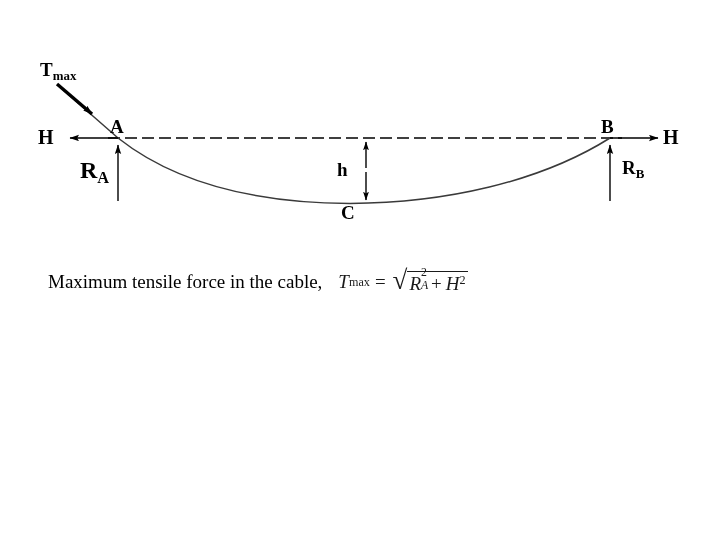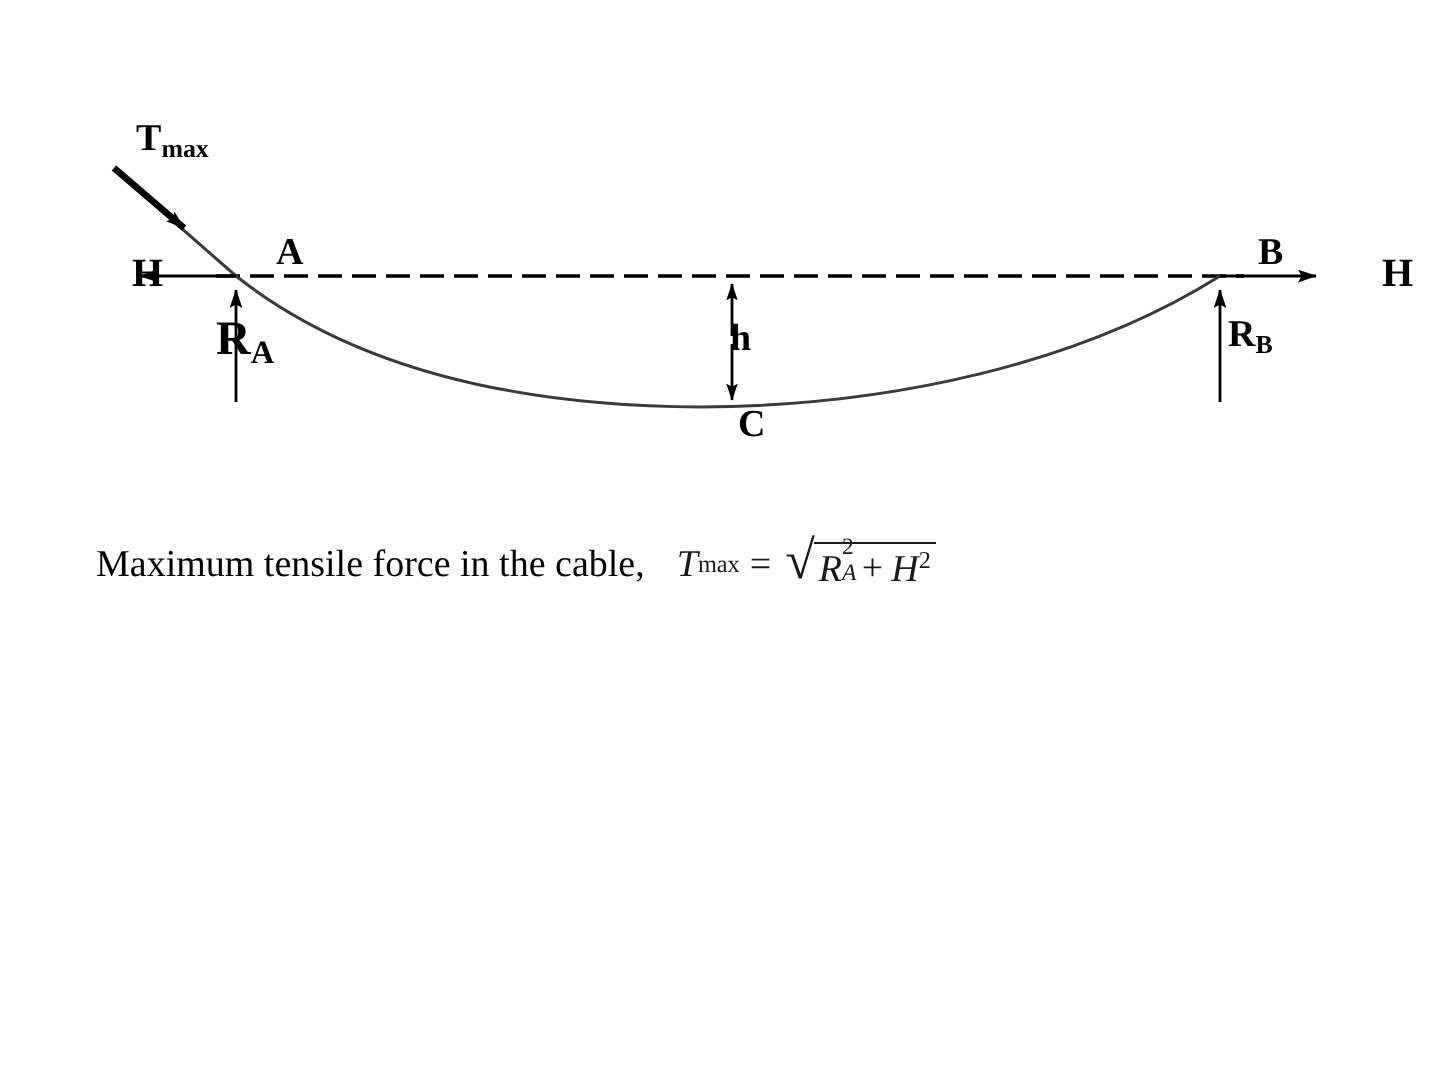--- a/index.html
+++ b/index.html
@@ -24,37 +24,36 @@
     width: 720px;
     height: 540px;
   }
   .lbl {
     position: absolute;
     font-family: "Liberation Serif", "DejaVu Serif", serif;
     font-weight: bold;
     color: #000000;
     white-space: nowrap;
     line-height: 1;
-    margin-left: 28px;
   }
   .lbl sub, .lbl sup {
     font-size: 0.68em;
     font-weight: bold;
   }
   .lbl sub { vertical-align: -0.28em; }
 
   
   #label-tmax    { left: 40px;  top: 60px;  font-size: 19px; }
   #label-h-left  { left: 38px;  top: 127px; font-size: 20px; }
   #label-h-right { left: 663px; top: 127px; font-size: 20px; }
   #label-a       { left: 110px; top: 117px; font-size: 19px; }
   #label-b       { left: 601px; top: 117px; font-size: 19px; }
   #label-c       { left: 341px; top: 203px; font-size: 19px; }
   #label-ra      { left: 80px;  top: 158px; font-size: 24px; }
-  #label-rb      { left: 586px; top: 158px; font-size: 19px; }
+  #label-rb      { left: 622px; top: 158px; font-size: 19px; }
   #label-hsag    { left: 337px; top: 160px; font-size: 19px; }
 
   
   #caption-row {
     position: absolute;
     left: 48px;
     top: 269px;
     display: flex;
     align-items: center;
   }

